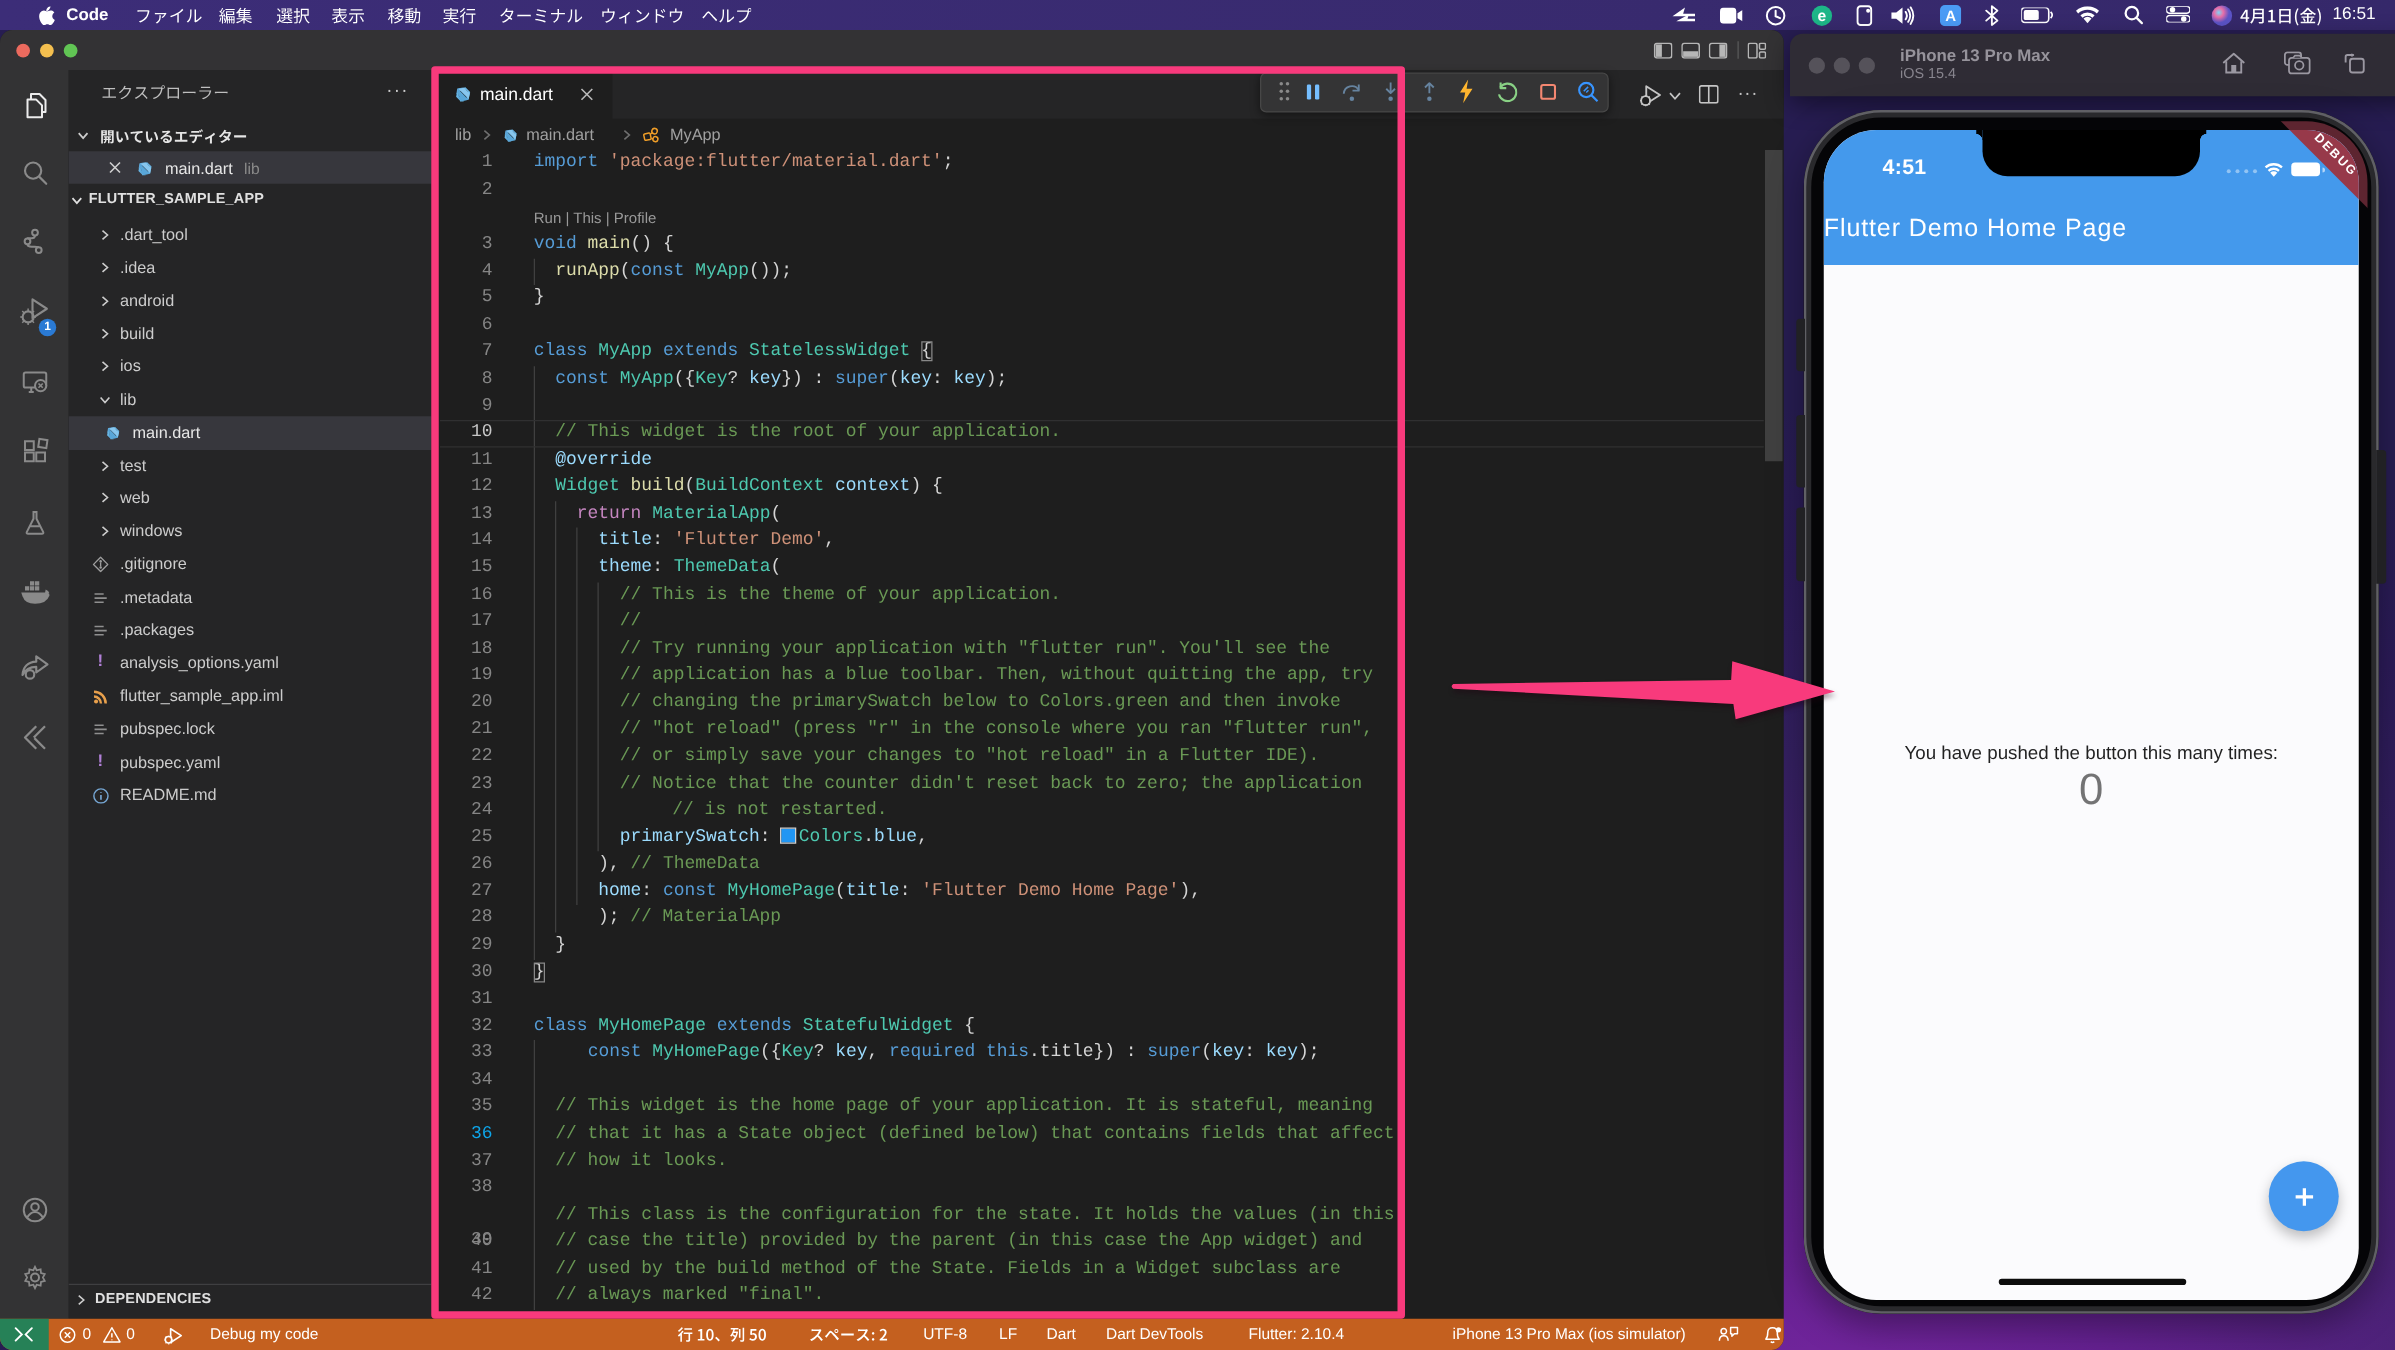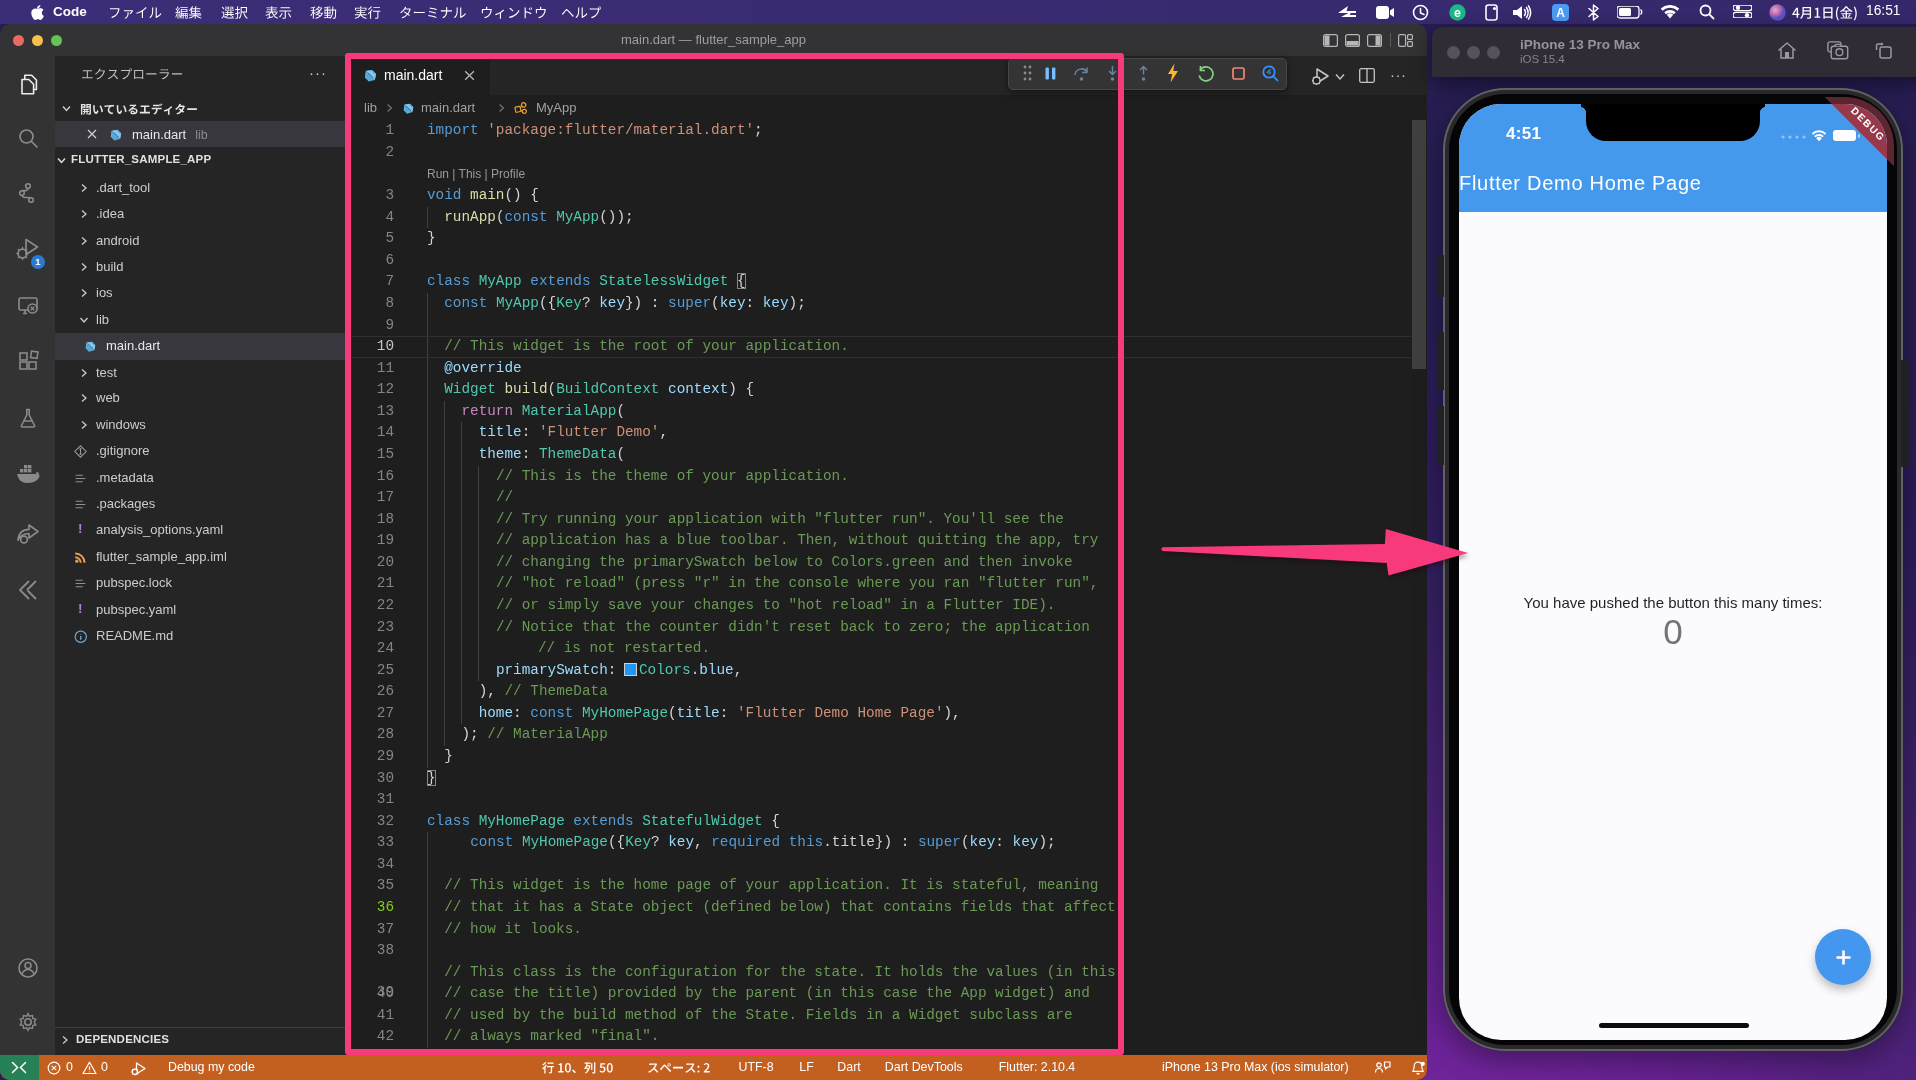--- a/index.html
+++ b/index.html
@@ -156,21 +156,20 @@
         <stop offset="100%" stop-color="#5b53c6"></stop>
       </radialGradient>
     </defs>
     <circle cx="8.5" cy="8.5" r="8.2" fill="url(#siri)"></circle>
   </svg>
 <div class="a" id="vswin" style="left:0;top:24px;width:1427px;height:1056px;background:#1e1e1e;border-radius:10px;overflow:hidden;">
 <div class="a" style="left:0;top:0;width:1427px;height:32px;background:#333234;"></div>
 <div class="a" style="left:13px;top:10.5px;width:11px;height:11px;border-radius:50%;background:#ec6a5e;"></div>
 <div class="a" style="left:32px;top:10.5px;width:11px;height:11px;border-radius:50%;background:#f4bf4f;"></div>
 <div class="a" style="left:51px;top:10.5px;width:11px;height:11px;border-radius:50%;background:#61c554;"></div>
-<div class="a" style="left:0;top:8px;width:1427px;text-align:center;font-size:13px;color:#9d9d9d;">main.dart — flutter_sample_app</div>
 <svg class="a" style="left:1323px;top:10px" width="15" height="13" viewBox="0 0 15 13">
       <rect x="0.6" y="0.6" width="13.8" height="11.8" rx="2" fill="none" stroke="#b6b6b6" stroke-width="1.2"></rect>
       <rect x="1.5" y="1.5" width="5" height="10" fill="#b6b6b6"></rect>
     </svg>
 <svg class="a" style="left:1345px;top:10px" width="15" height="13" viewBox="0 0 15 13">
       <rect x="0.6" y="0.6" width="13.8" height="11.8" rx="2" fill="none" stroke="#b6b6b6" stroke-width="1.2"></rect>
       <rect x="1.5" y="7" width="12" height="4.5" fill="#b6b6b6"></rect>
     </svg>
 <svg class="a" style="left:1367px;top:10px" width="15" height="13" viewBox="0 0 15 13">
       <rect x="0.6" y="0.6" width="13.8" height="11.8" rx="2" fill="none" stroke="#b6b6b6" stroke-width="1.2"></rect>
@@ -504,34 +503,34 @@
 <div class="codeline" style="top:616.56px;">        <span class="cm">// Notice that the counter didn't reset back to zero; the application</span></div>
 <div class="ln" style="top:638.13px;color:#858585;">24</div>
 <div class="codeline" style="top:638.13px;margin-left:42px;">        <span class="cm">// is not restarted.</span></div>
 <div class="ln" style="top:659.70px;color:#858585;">25</div>
 <div class="codeline" style="top:659.70px;">        <span class="vr">primarySwatch</span>: <span style="display:inline-block;width:11px;height:11px;background:#2196f3;outline:1px solid #d0d0d0;margin-right:3px;vertical-align:-1px;"></span><span class="ty">Colors</span>.<span class="vr">blue</span>,</div>
 <div class="ln" style="top:681.27px;color:#858585;">26</div>
 <div class="codeline" style="top:681.27px;">      ), <span class="cm">// ThemeData</span></div>
 <div class="ln" style="top:702.84px;color:#858585;">27</div>
 <div class="codeline" style="top:702.84px;">      <span class="vr">home</span>: <span class="kw">const</span> <span class="ty">MyHomePage</span>(<span class="vr">title</span>: <span class="st">'Flutter Demo Home Page'</span>),</div>
 <div class="ln" style="top:724.41px;color:#858585;">28</div>
-<div class="codeline" style="top:724.41px;">    ); <span class="cm">// MaterialApp</span></div>
+<div class="codeline" style="top:724.41px;margin-left:17px;">    ); <span class="cm">// MaterialApp</span></div>
 <div class="ln" style="top:745.98px;color:#858585;">29</div>
 <div class="codeline" style="top:745.98px;">  }</div>
 <div class="ln" style="top:767.55px;color:#858585;">30</div>
 <div class="codeline" style="top:767.55px;"><span class="bx">}</span></div>
 <div class="ln" style="top:789.12px;color:#858585;">31</div>
 <div class="ln" style="top:810.69px;color:#858585;">32</div>
 <div class="codeline" style="top:810.69px;"><span class="kw">class</span> <span class="ty">MyHomePage</span> <span class="kw">extends</span> <span class="ty">StatefulWidget</span> {</div>
 <div class="ln" style="top:832.26px;color:#858585;">33</div>
 <div class="codeline" style="top:832.26px;margin-left:26px;">  <span class="kw">const</span> <span class="ty">MyHomePage</span>({<span class="ty">Key</span>? <span class="vr">key</span>, <span class="kw">required</span> <span class="kw">this</span>.title}) : <span class="kw">super</span>(<span class="vr">key</span>: <span class="vr">key</span>);</div>
 <div class="ln" style="top:853.83px;color:#858585;">34</div>
 <div class="ln" style="top:875.40px;color:#858585;">35</div>
 <div class="codeline" style="top:875.40px;">  <span class="cm">// This widget is the home page of your application. It is stateful, meaning</span></div>
-<div class="ln" style="top:896.97px;color:#84cc16;">36</div>
+<div class="ln" style="top:896.97px;color:#0ea5e9;">36</div>
 <div class="codeline" style="top:896.97px;">  <span class="cm">// that it has a State object (defined below) that contains fields that affect</span></div>
 <div class="ln" style="top:918.54px;color:#858585;">37</div>
 <div class="codeline" style="top:918.54px;">  <span class="cm">// how it looks.</span></div>
 <div class="ln" style="top:940.11px;color:#858585;">38</div>
 <div class="ln" style="top:961.68px;color:#858585;margin-top:20px;">39</div>
 <div class="codeline" style="top:961.68px;">  <span class="cm">// This class is the configuration for the state. It holds the values (in this</span></div>
 <div class="ln" style="top:983.25px;color:#858585;">40</div>
 <div class="codeline" style="top:983.25px;">  <span class="cm">// case the title) provided by the parent (in this case the App widget) and</span></div>
 <div class="ln" style="top:1004.82px;color:#858585;">41</div>
 <div class="codeline" style="top:1004.82px;">  <span class="cm">// used by the build method of the State. Fields in a Widget subclass are</span></div>

